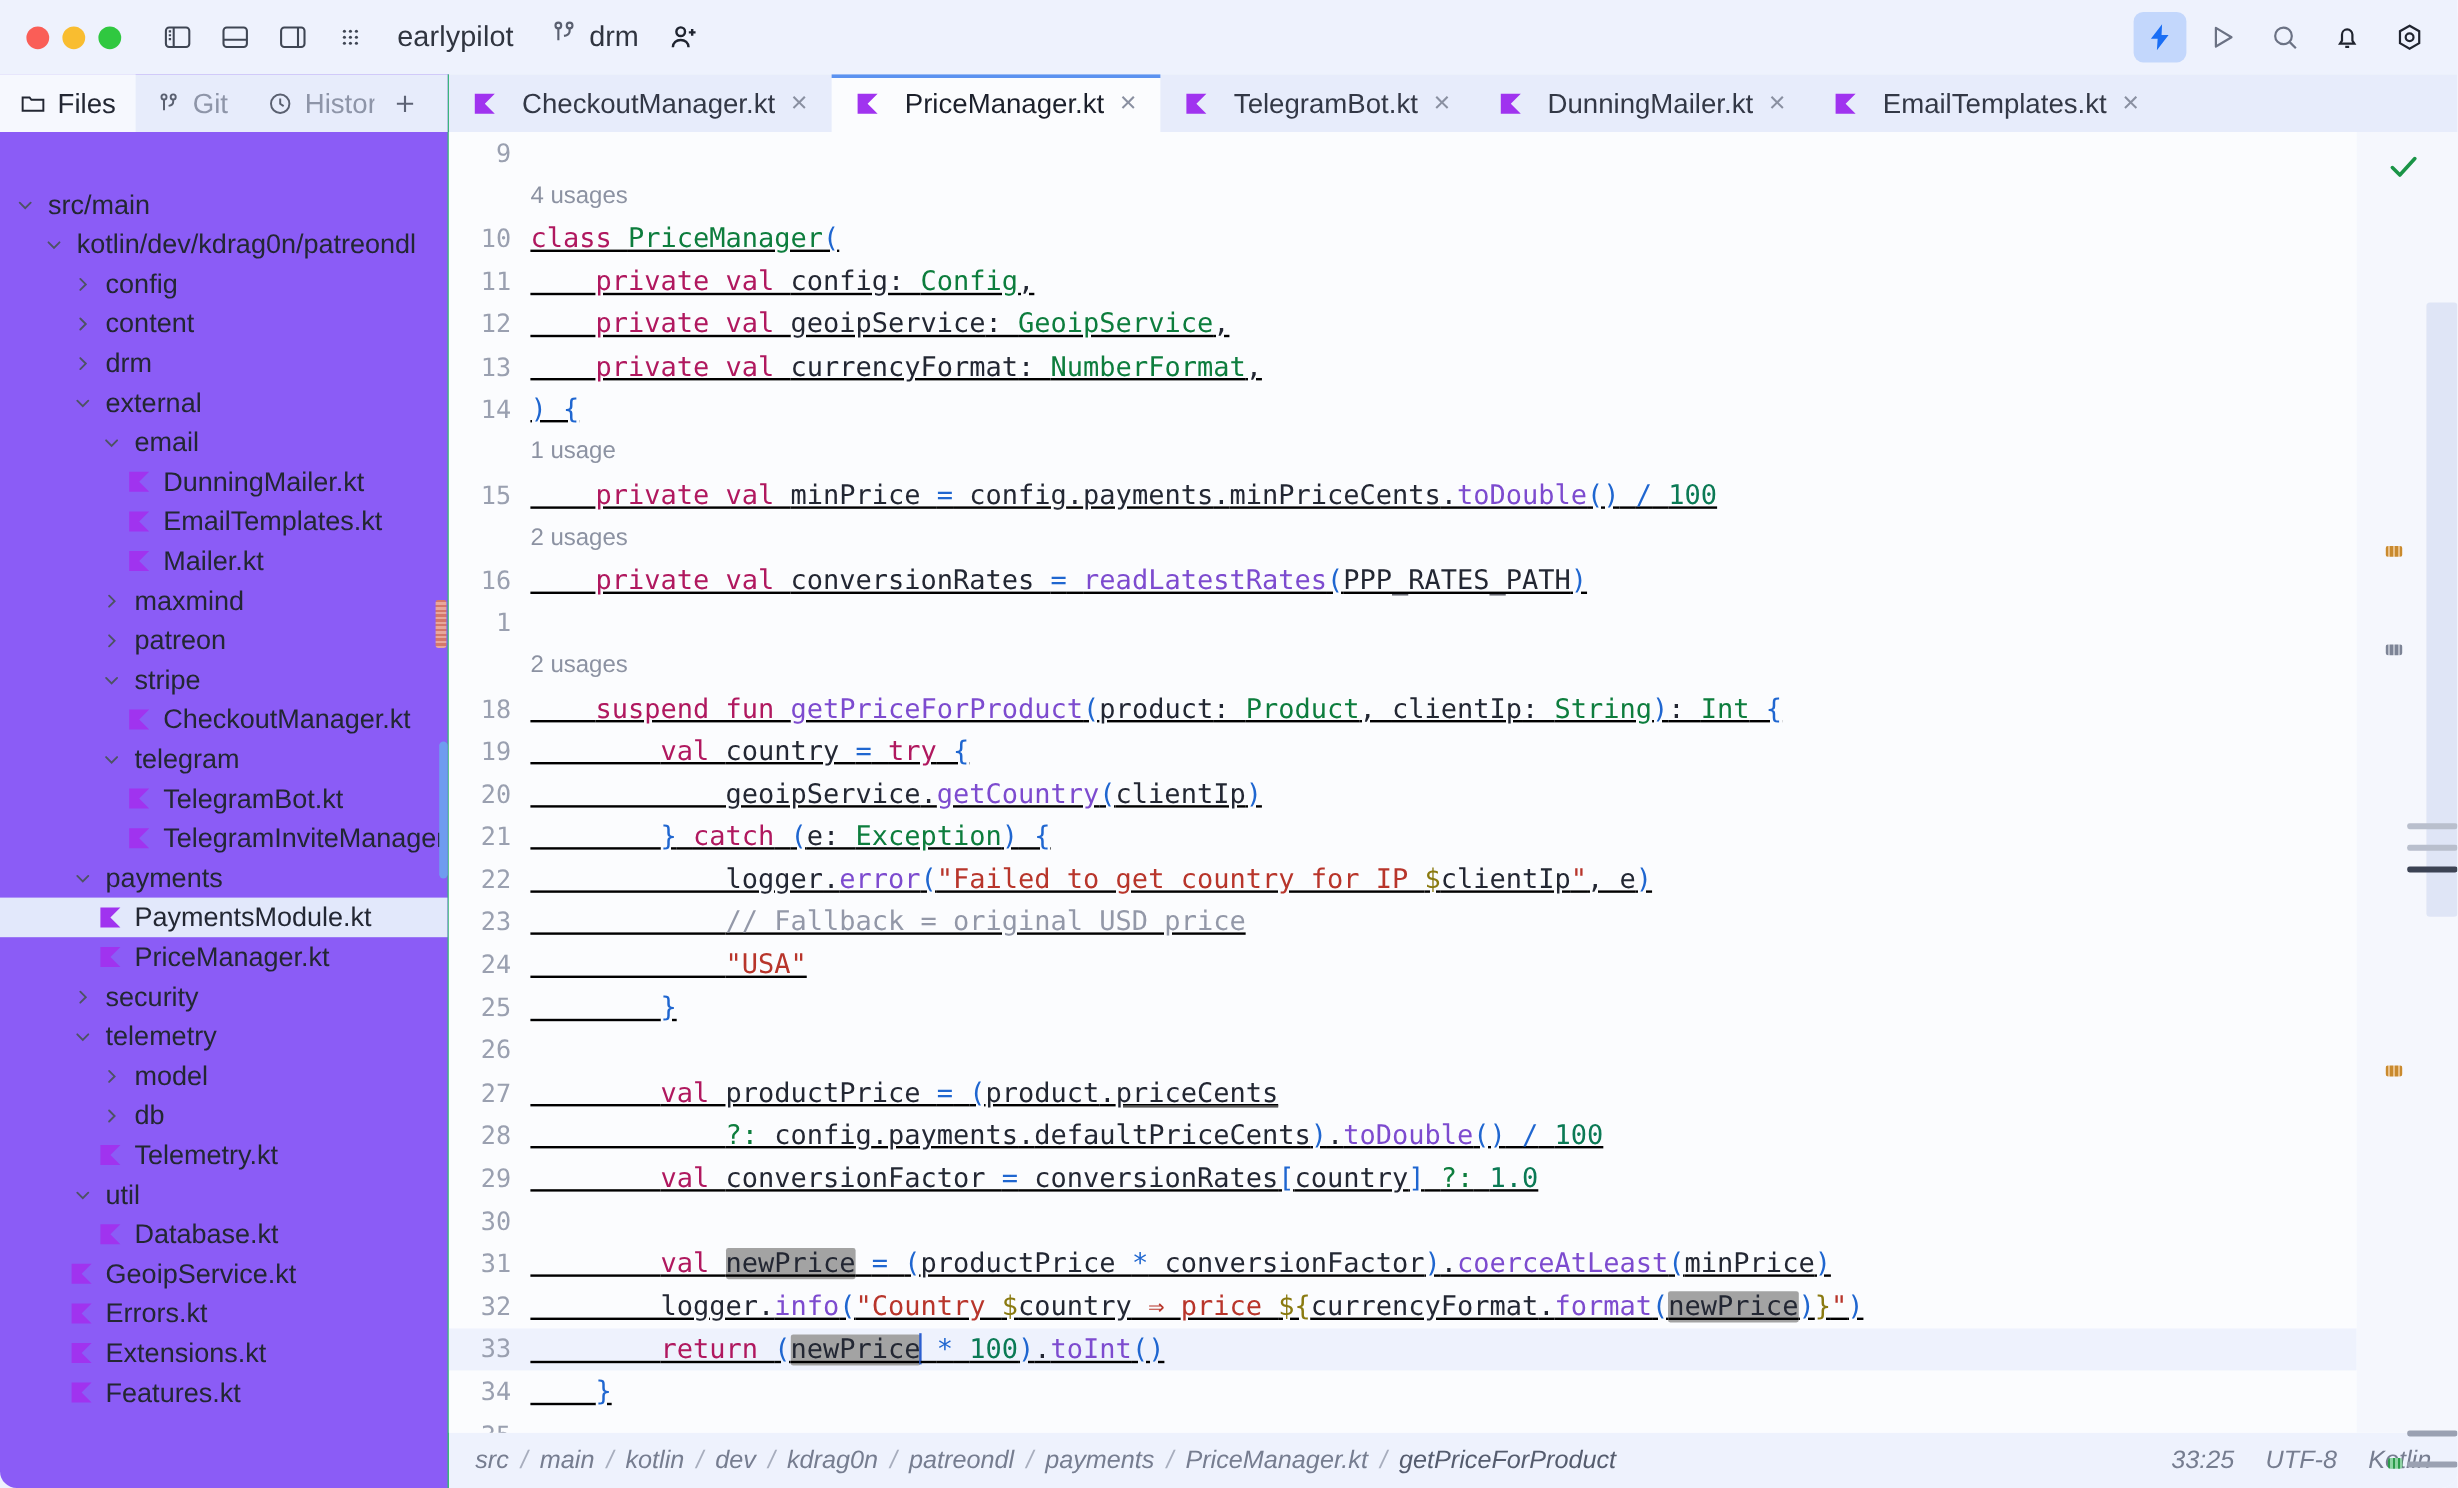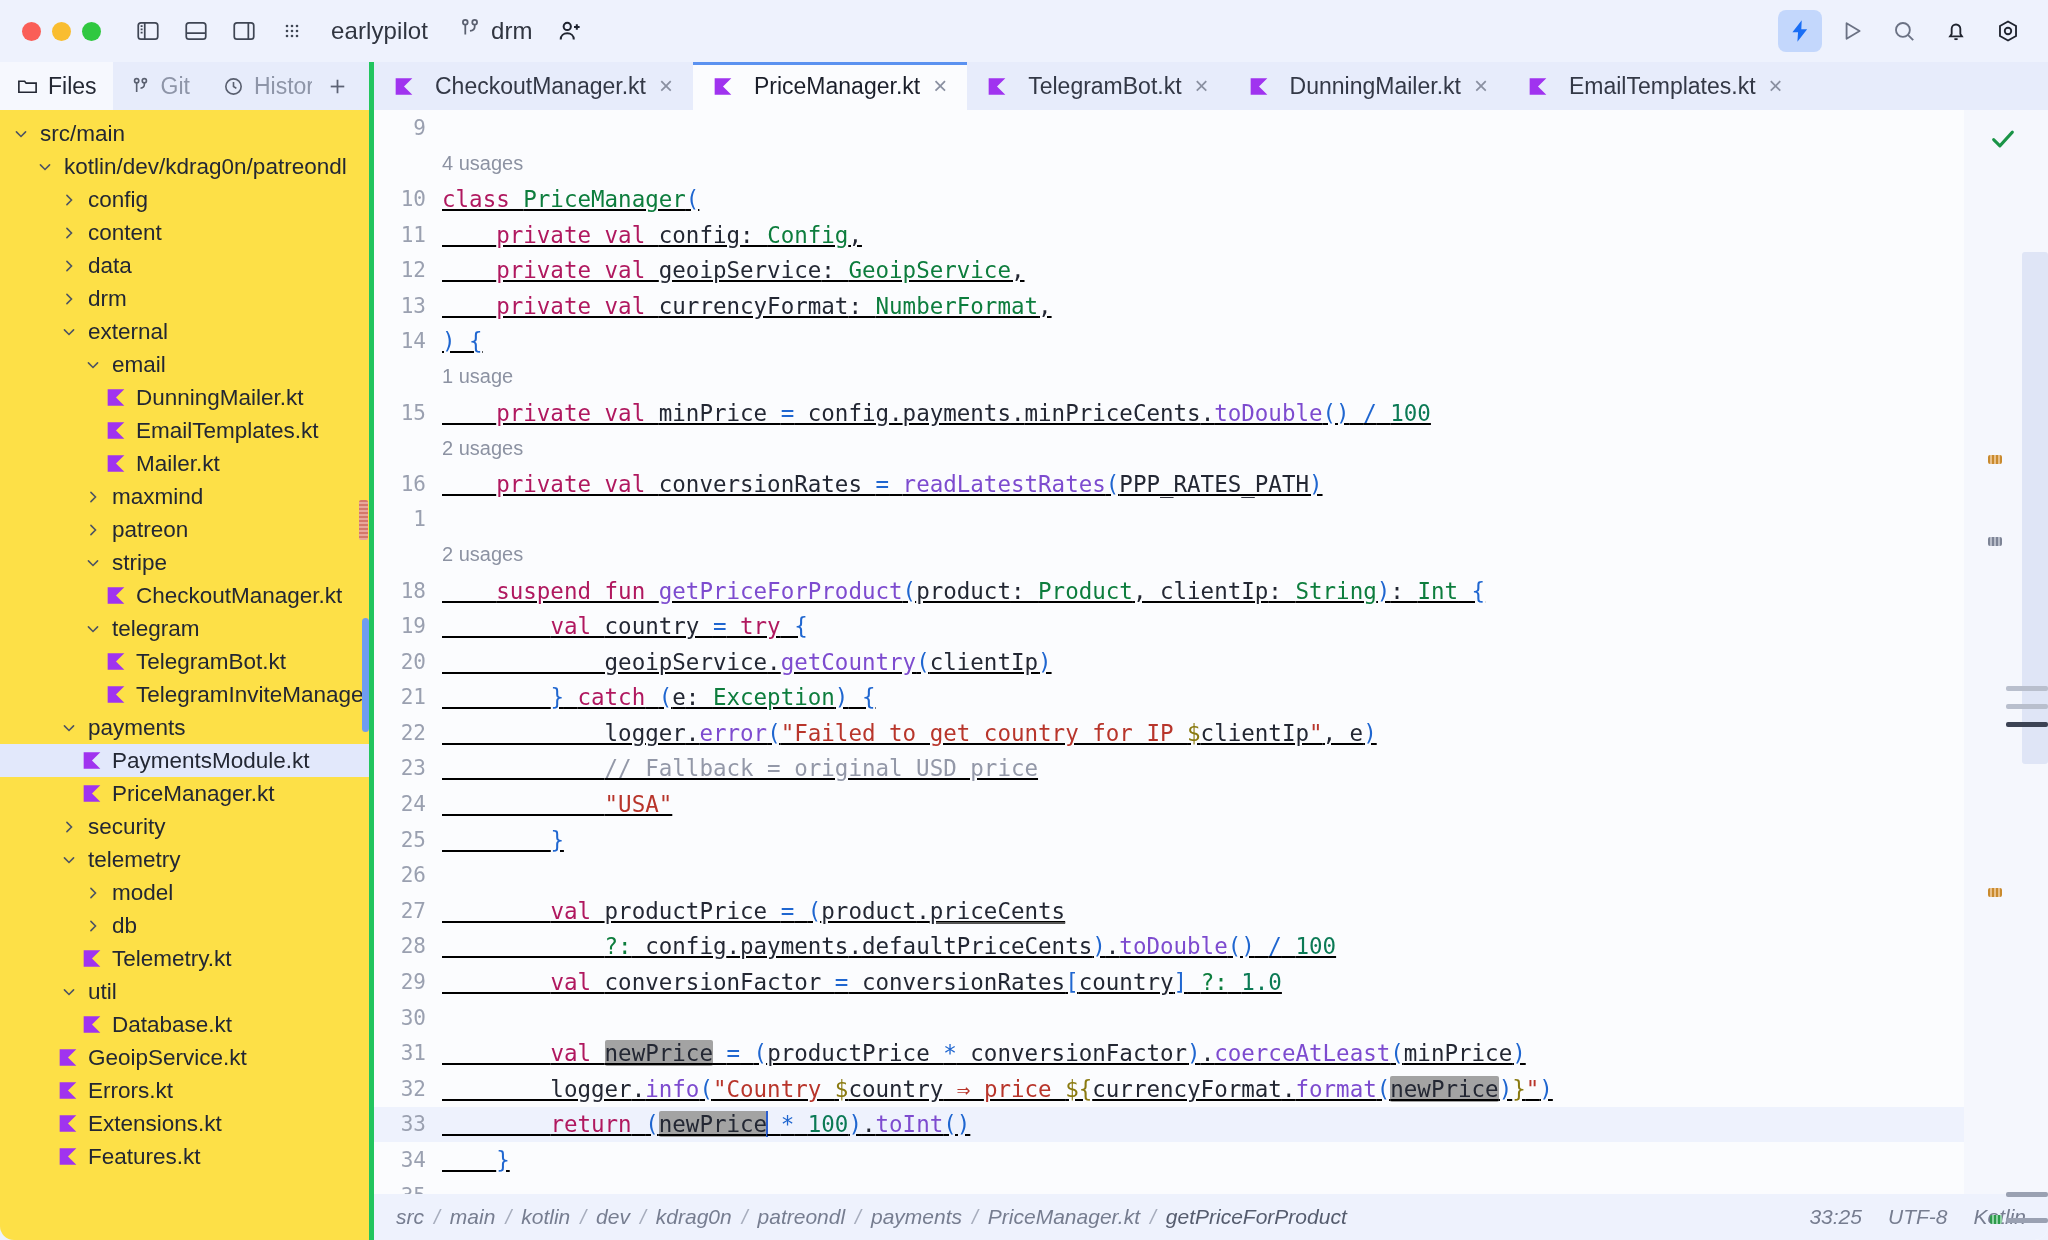--- a/index.html
+++ b/index.html
@@ -53,24 +53,25 @@
   }
   .tb-right .tb-btn { width:44px; height:42px; }
   .tb-btn.accent { background:#c3d7fc; color:#1a6ef5; }
 
   
   .body { flex:1; display:flex; min-height:0; }
 
   
   .sidebar {
     width:374px; flex:0 0 374px;
-    background:#fde047;
+    background:#8b5cf6;
     display:flex; flex-direction:column;
     position:relative;
-    border-right:5px solid #22c55e;
+    border-right:1px solid #22c55e;
+    gap:37px;
   }
   .side-tabs {
     height:48px; flex:0 0 48px;
     display:flex; align-items:stretch;
     background:#e7ecfb;
   }
   .side-tab {
     display:flex; align-items:center; gap:9px;
     padding:0 16px; font-size:23px; color:#8e95a8;
     position:relative; white-space:nowrap;
@@ -373,30 +374,20 @@
           </div>
           <div class="row">
             <span style="width: 58px; flex: 0 0 58px;"></span>
             <span class="chev">
               <svg width="20" height="20" viewBox="0 0 24 24" fill="none" stroke="currentColor" stroke-width="1.9" stroke-linecap="round">
                 <path d="M9.5 6.5 15 12 9.5 17.5"></path>
               </svg>
             </span>
             <span style="width: 8px;"></span>
             <span class="lbl">content</span>
-          </div>
-          <div class="row">
-            <span style="width: 58px; flex: 0 0 58px;"></span>
-            <span class="chev">
-              <svg width="20" height="20" viewBox="0 0 24 24" fill="none" stroke="currentColor" stroke-width="1.9" stroke-linecap="round">
-                <path d="M9.5 6.5 15 12 9.5 17.5"></path>
-              </svg>
-            </span>
-            <span style="width: 8px;"></span>
-            <span class="lbl">data</span>
           </div>
           <div class="row">
             <span style="width: 58px; flex: 0 0 58px;"></span>
             <span class="chev">
               <svg width="20" height="20" viewBox="0 0 24 24" fill="none" stroke="currentColor" stroke-width="1.9" stroke-linecap="round">
                 <path d="M9.5 6.5 15 12 9.5 17.5"></path>
               </svg>
             </span>
             <span style="width: 8px;"></span>
             <span class="lbl">drm</span>

